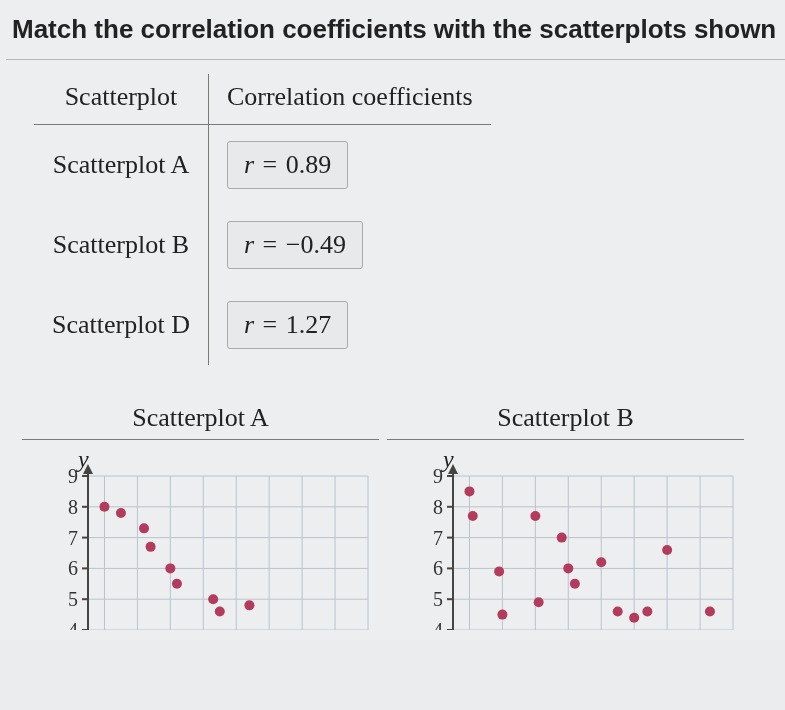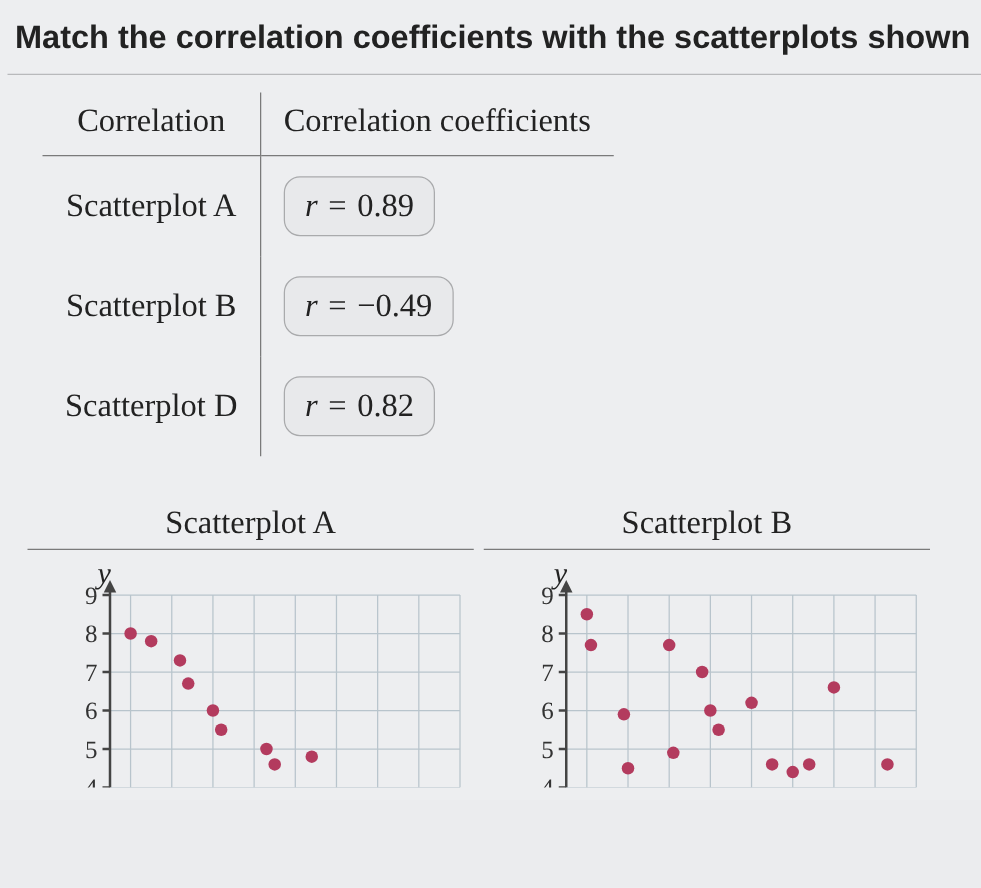--- a/index.html
+++ b/index.html
@@ -42,21 +42,21 @@
     text-align: center;
     border-right: 1px solid #7a7a7a;
   }
   .match-table td {
     font-size: 26px;
     padding: 16px 18px;
   }
   .answer-box {
     display: inline-block;
     border: 1px solid #a9aaac;
-    border-radius: 13px;
+    border-radius: 3px;
     padding: 8px 16px;
     background: #e8e9eb;
     font-style: italic;
     white-space: nowrap;
   }
   .answer-box .r { font-style: italic; }
   .answer-box .eq { font-style: normal; padding: 0 2px; }
   .answer-box .val { font-style: normal; }
 
   .plots-row {
@@ -97,21 +97,21 @@
 </head>
 <body>
 
 <div class="page">
 
   <div class="instruction">Match the correlation coefficients with the scatterplots shown below</div>
 
   <table class="match-table">
     <tbody>
         <tr>
-      <th>Correlation</th>
+      <th>Scatterplot</th>
       <th>Correlation coefficients</th>
     </tr>
     <tr>
       <td>Scatterplot A</td>
       <td>
         <span class="answer-box">
           <span class="r">r</span>
           <span class="eq">=</span>
           <span class="val">0.89</span>
         </span>
@@ -126,21 +126,21 @@
           <span class="val">−0.49</span>
         </span>
       </td>
     </tr>
     <tr>
       <td>Scatterplot D</td>
       <td>
         <span class="answer-box">
           <span class="r">r</span>
           <span class="eq">=</span>
-          <span class="val">0.82</span>
+          <span class="val">1.27</span>
         </span>
       </td>
     </tr>
   </tbody>
     </table>
 
   <div class="plots-row">
 
     <div class="plot-col">
       <div class="plot-title">Scatterplot A</div>

